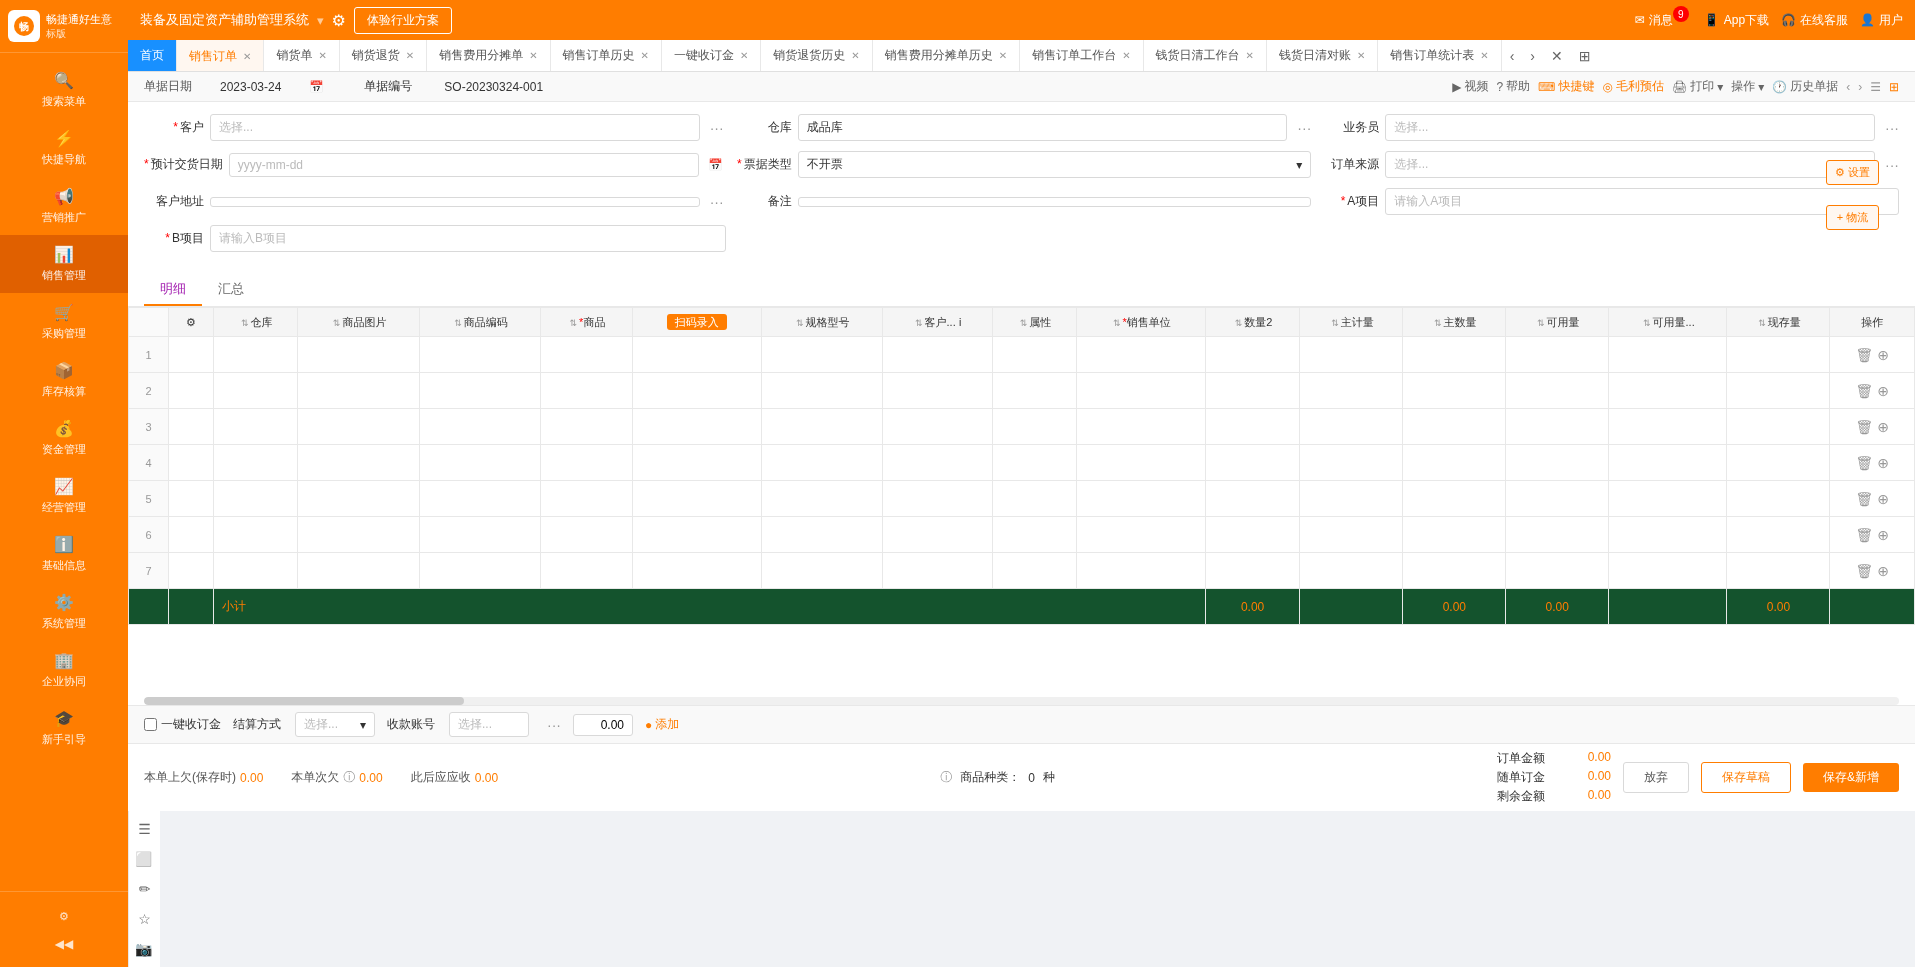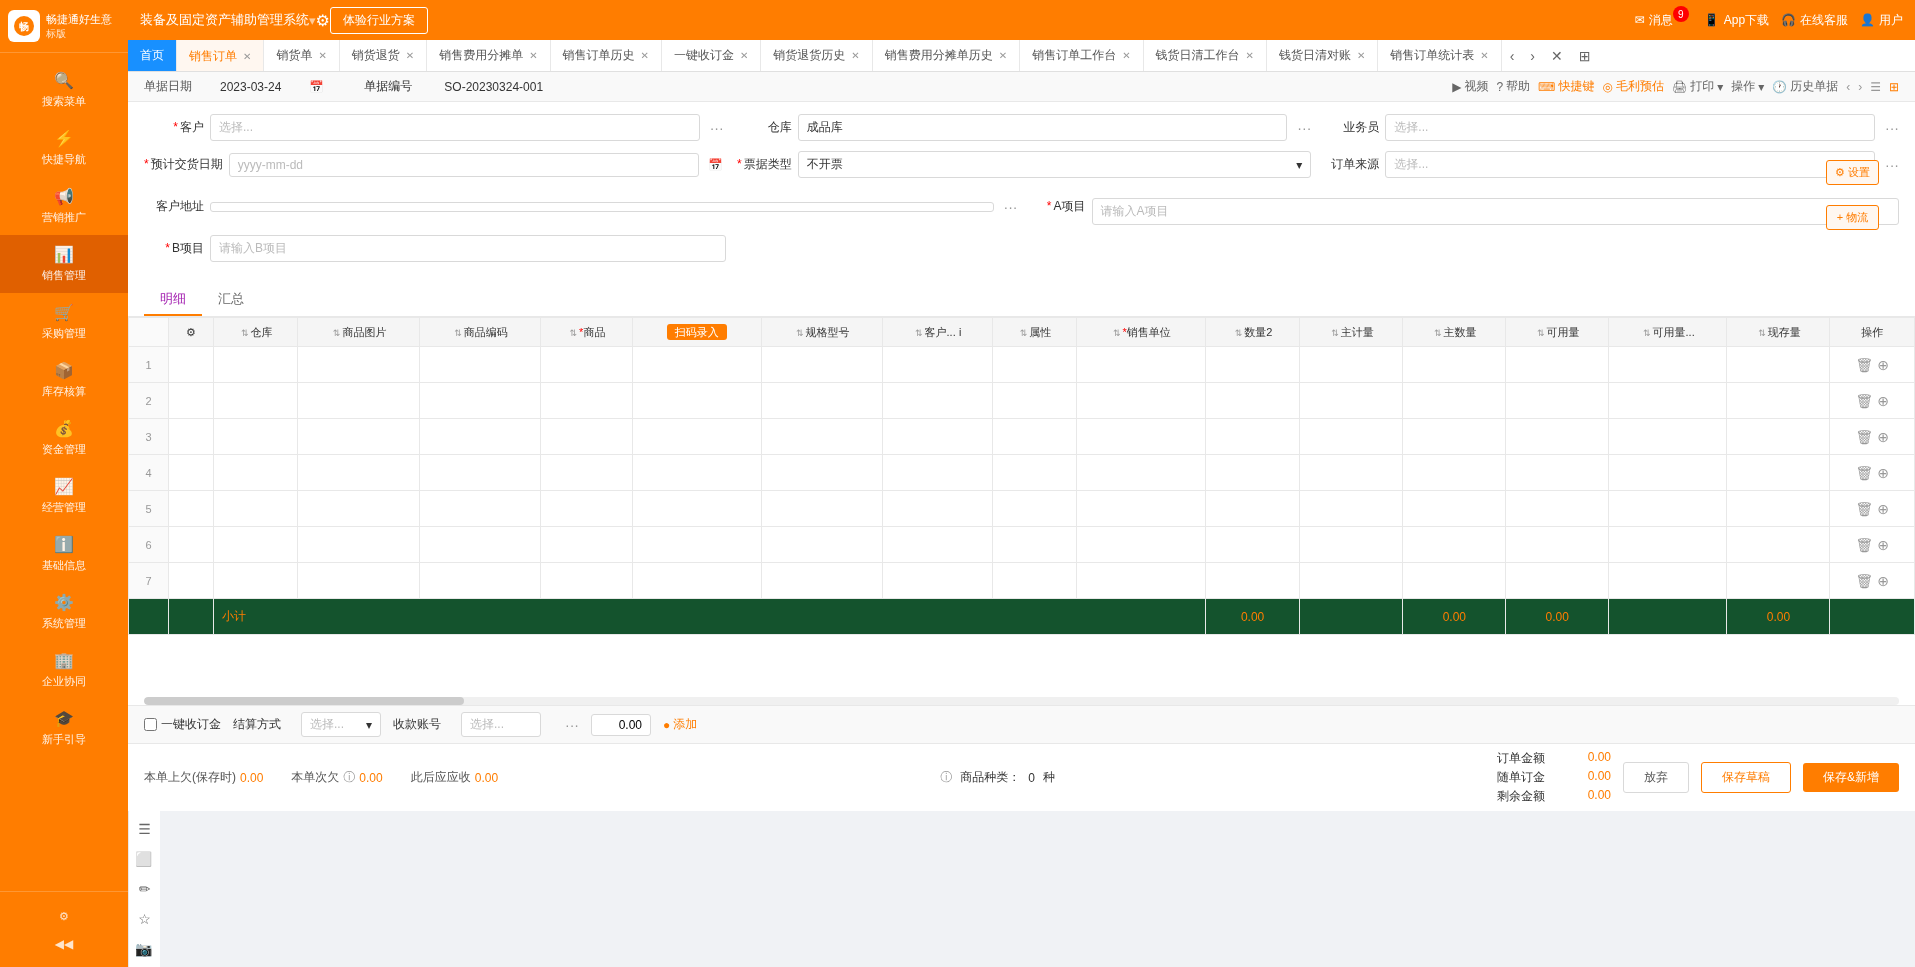--- a/index.html
+++ b/index.html
@@ -17,21 +17,21 @@
     .sidebar-nav { flex: 1; padding: 8px 0; }
     .sidebar-item { display: flex; flex-direction: column; align-items: center; padding: 10px 8px; cursor: pointer; color: rgba(255,255,255,0.9); font-size: 11px; gap: 4px; position: relative; }
     .sidebar-item.active { background: #e06000; }
     .sidebar-item-icon { font-size: 16px; }
     .sidebar-bottom { padding: 10px 0; border-top: 1px solid rgba(255,255,255,0.2); }
     .sidebar-bottom-item { display: flex; flex-direction: column; align-items: center; padding: 8px; cursor: pointer; color: rgba(255,255,255,0.8); font-size: 11px; gap: 3px; }
     .expand-btn { display: flex; align-items: center; justify-content: center; padding: 6px; cursor: pointer; color: rgba(255,255,255,0.8); }
 
     
     .top-header { height: 40px; background: #ff7d00; display: flex; align-items: center; justify-content: space-between; padding: 0 12px; flex-shrink: 0; }
-    .top-header-left { display: flex; align-items: center; color: white; font-size: 13px; }
+    .top-header-left { display: flex; align-items: center; gap: 8px; color: white; font-size: 13px; }
     .top-header-right { display: flex; align-items: center; gap: 12px; color: white; font-size: 12px; }
     .top-header-right span { display: flex; align-items: center; gap: 4px; cursor: pointer; }
     .industry-btn { background: #ff7d00; border: 1px solid white; color: white; padding: 4px 12px; border-radius: 3px; cursor: pointer; font-size: 12px; }
     .system-name { font-size: 13px; color: white; }
     .gear-icon-btn { color: white; cursor: pointer; font-size: 16px; }
     .badge { background: red; color: white; border-radius: 50%; width: 16px; height: 16px; font-size: 10px; display: inline-flex; align-items: center; justify-content: center; position: relative; top: -6px; left: -4px; }
 
     
     .tab-bar { height: 32px; background: white; display: flex; align-items: center; border-bottom: 1px solid #e0e0e0; flex-shrink: 0; overflow: hidden; }
     .tab-item { height: 44px; padding: 0 12px; display: flex; align-items: center; gap: 4px; cursor: pointer; white-space: nowrap; font-size: 12px; border-right: 1px solid #e8e8e8; color: #555; flex-shrink: 0; }
@@ -75,21 +75,21 @@
     .col-num { width: 40px; background: #fafafa; color: #999; }
     .row-num { color: #999; font-size: 11px; }
     .subtotal-row td { background: #14532d; font-weight: 500; }
     .subtotal-val { color: #ff7d00; }
     .scan-btn { background: #ff7d00; color: white; padding: 2px 8px; border-radius: 3px; font-size: 11px; cursor: pointer; }
     .sort-icon { color: #999; margin: 0 2px; font-size: 9px; }
 
     
     .table-footer { padding: 6px 16px; background: #f9f9f9; border-top: 1px solid #e8e8e8; display: flex; align-items: center; gap: 12px; flex-shrink: 0; }
     .checkbox-label { display: flex; align-items: center; gap: 4px; cursor: pointer; }
-    .footer-field { display: flex; align-items: center; gap: 20px; }
+    .footer-field { display: flex; align-items: center; gap: 14px; }
     .footer-select { border: 1px solid #d9d9d9; border-radius: 3px; padding: 3px 8px; background: white; font-size: 12px; min-width: 80px; display: flex; align-items: center; justify-content: space-between; cursor: pointer; }
     .add-btn { color: #ff7d00; cursor: pointer; display: flex; align-items: center; gap: 3px; }
     .amount-input { border: 1px solid #d9d9d9; border-radius: 3px; padding: 3px 8px; width: 60px; text-align: right; font-size: 12px; }
 
     
     .bottom-bar { padding: 6px 16px; background: white; border-top: 1px solid #e8e8e8; display: flex; align-items: center; justify-content: space-between; flex-shrink: 0; }
     .bottom-info { display: flex; align-items: center; gap: 28px; font-size: 12px; color: #555; }
     .bottom-info span { display: flex; align-items: center; gap: 4px; }
     .bottom-totals { display: flex; flex-direction: column; align-items: flex-end; gap: 2px; font-size: 12px; color: #333; }
     .total-row { display: flex; gap: 16px; }
@@ -371,22 +371,26 @@
           </div>
         </div>
 
         <div class="form-row">
           <div class="form-field">
             <span class="form-label">客户地址</span>
             <div class="form-input" style="flex:2;"></div>
             <span class="ellipsis-btn">···</span>
           </div>
           <div class="form-field">
+            <span class="form-label">备注</span>
+            <div class="form-input" style="flex:3;"></div>
+          </div>
+          <div class="form-field">
             <span class="form-label required">A项目</span>
-            <div class="form-input placeholder" style="flex:2;margin-top:10px;">请输入A项目</div>
+            <div class="form-input placeholder" style="flex:2;">请输入A项目</div>
           </div>
         </div>
 
         <div class="form-row">
           <div class="form-field">
             <span class="form-label required">B项目</span>
             <div class="form-input placeholder" style="flex:2;">请输入B项目</div>
           </div>
           <div style="flex:2;"></div>
         </div>

